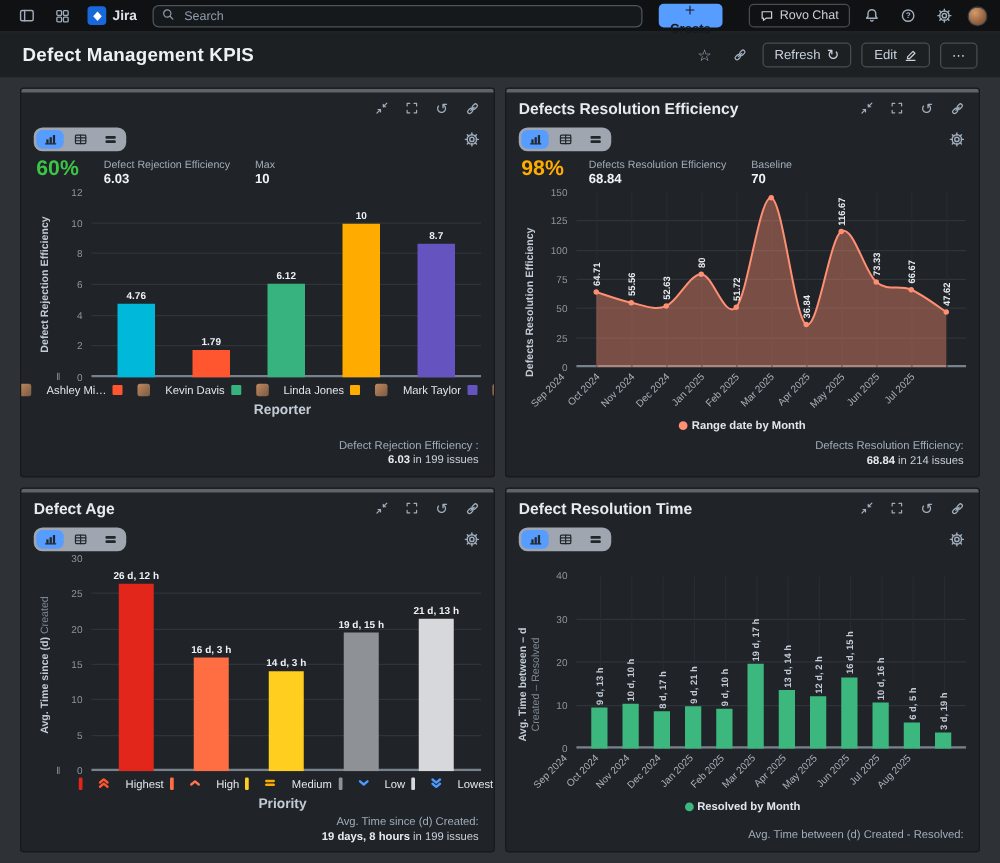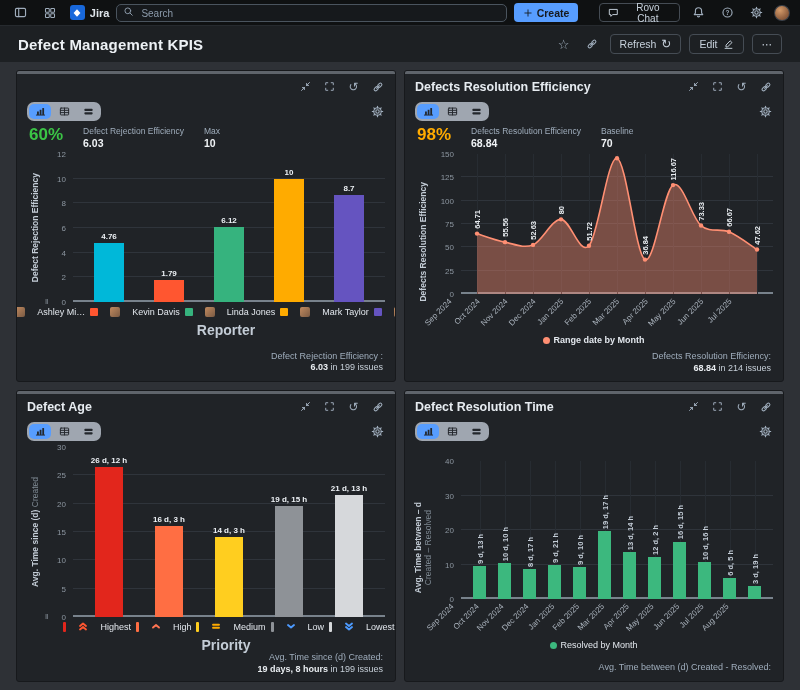--- a/index.html
+++ b/index.html
@@ -15,21 +15,21 @@
   .logo { display:flex; align-items:center; gap:5px; margin-left:2px; }
   .logo-tile { width:15px; height:15px; border-radius:3px; background:#1868DB;
     display:flex; align-items:center; justify-content:center; color:#fff; }
   .logo-text { font-size:11px; font-weight:bold; color:#DEE4EA; }
   .searchwrap { margin:0 auto; width:392px; position:relative; }
   .searchwrap .sic { position:absolute; left:7px; top:3px; color:#8C9BAB; }
   .search { width:100%; height:18px; background:#16191C; border:1px solid #4A545E; border-radius:5px;
     color:#BFC9D4; font-size:10px; padding:0 8px 0 24px; outline:none; }
   .search::placeholder { color:#8C9BAB; }
   .createbtn { height:19px; background:#579DFF; color:#16191D; font-weight:bold; font-size:10.5px;
-    border-radius:4px; padding:0 9px; display:flex; align-items:center; gap:4px; margin-right:14px; }
+    border-radius:4px; padding:0 9px; display:flex; align-items:center; gap:4px; margin-right:14px;flex-direction:column; }
   .rovo { height:19px; border:1px solid #454C54; border-radius:4px; font-size:10px; color:#C7D1DC;
     padding:0 8px; display:flex; align-items:center; gap:5px; }
   .avatar-nav { width:16px; height:16px; border-radius:50%;
     background:radial-gradient(circle at 35% 30%, #D59B6A, #8A5A3B 70%); border:1px solid #3C424A; }
 
   
   .titlerow { height:36px; background:#1D2023; display:flex; align-items:center; padding:0 18px; }
   .pgtitle { font-size:15px; font-weight:bold; color:#EDF1F5; letter-spacing:.2px; }
   .titlerow .right { margin-left:auto; display:flex; align-items:center; gap:8px; }
   .ghost { color:#9FADBC; font-size:13px; width:20px; height:20px; display:flex; align-items:center; justify-content:center; }
@@ -90,21 +90,21 @@
   .legend.spread { padding-left:46px; }
   .legend.spread .litem { flex:1; justify-content:flex-end;gap:12px; }
   .litem { display:flex; align-items:center; gap:3px; }
   .chip { width:8px; height:8px; border-radius:1px; flex:none; }
   .pchip { width:3px; height:10px; border-radius:1px; flex:none; }
   .lav { width:10px; height:10px; border-radius:2px; flex:none;
     background:linear-gradient(135deg,#C18A5F,#7A5A43); }
   .ldot { width:7px; height:7px; border-radius:50%; flex:none; }
   .lname { white-space:nowrap; overflow:hidden; max-width:62px; text-overflow:ellipsis; }
 
-  .xtitle { text-align:center; font-size:14px; font-weight:bold; color:#C3CCD6; height:14px; flex:none;
+  .xtitle { text-align:center; font-size:11px; font-weight:bold; color:#C3CCD6; height:14px; flex:none;
     padding-left:40px; }
   .pfoot { margin-top:auto; text-align:right; font-size:9px; color:#9FADBC; line-height:1.3;
     padding:1px 2px 2px; flex:none; }
   .pfoot .b { font-weight:bold; color:#E8ECF0; }
   .pfoot .r { color:#C6CFD8; font-weight:normal; }
   svg.icon { display:block; }
 </style>
 </head>
 <body>
 
@@ -963,20 +963,20 @@
             <div class="xrot" style="right: 123.5px;">May 2025</div>
             <div class="xrot" style="right: 98.5px;">Jun 2025</div>
             <div class="xrot" style="right: 73.5px;">Jul 2025</div>
             <div class="xrot" style="right: 48.5px;">Aug 2025</div>
           </div>
         </div>
     </div>
     <div class="legend">
         <div class="litem">
           <div class="ldot" style="background: rgb(60, 184, 126);"></div>
-          <span style="font-weight: normal;">Resolved by Month</span>
+          <span style="font-weight: bold;">Resolved by Month</span>
         </div>
       </div>
     <div class="pfoot">
       <div>Avg. Time between (d) Created - Resolved:</div>
     </div>
   </section>
 </div>
 
 </body></html>

